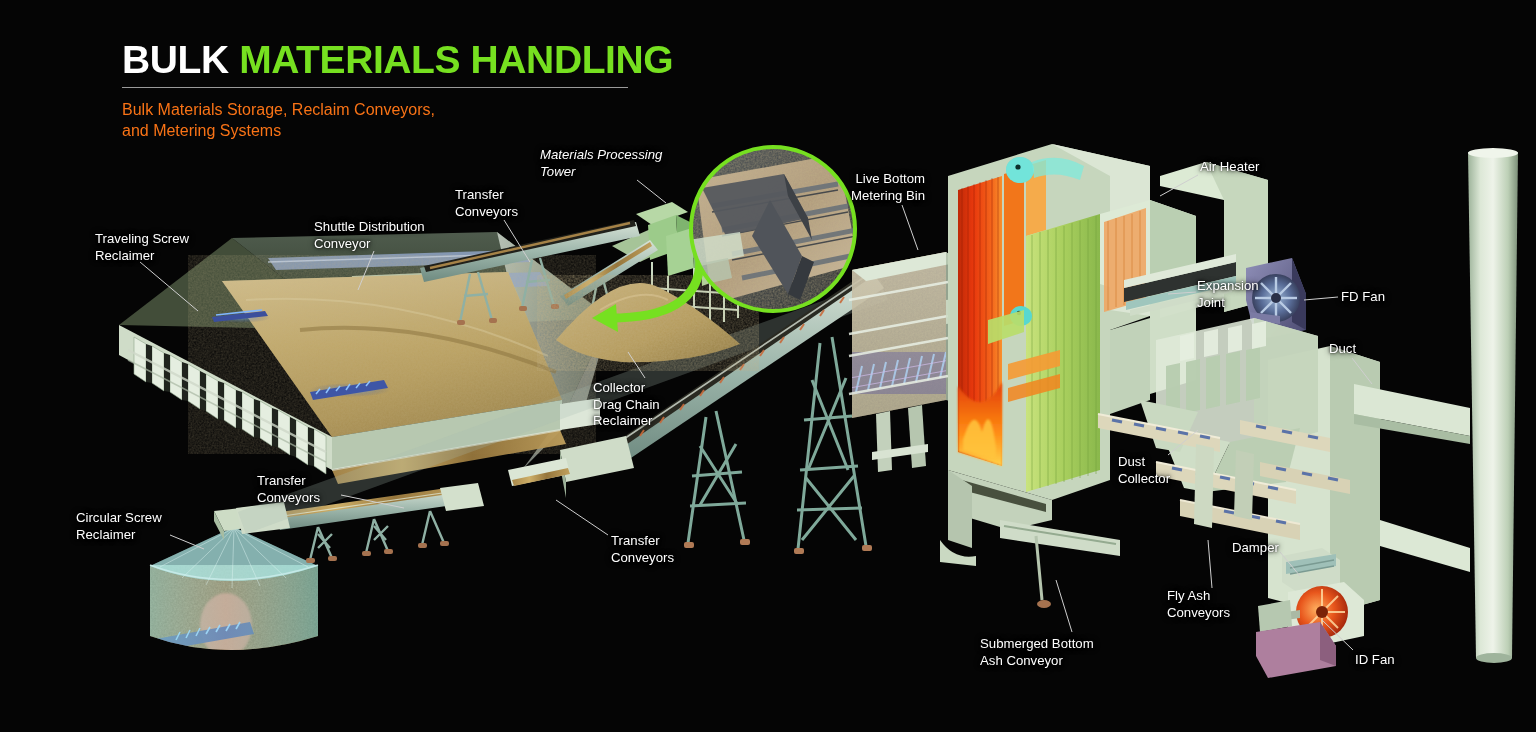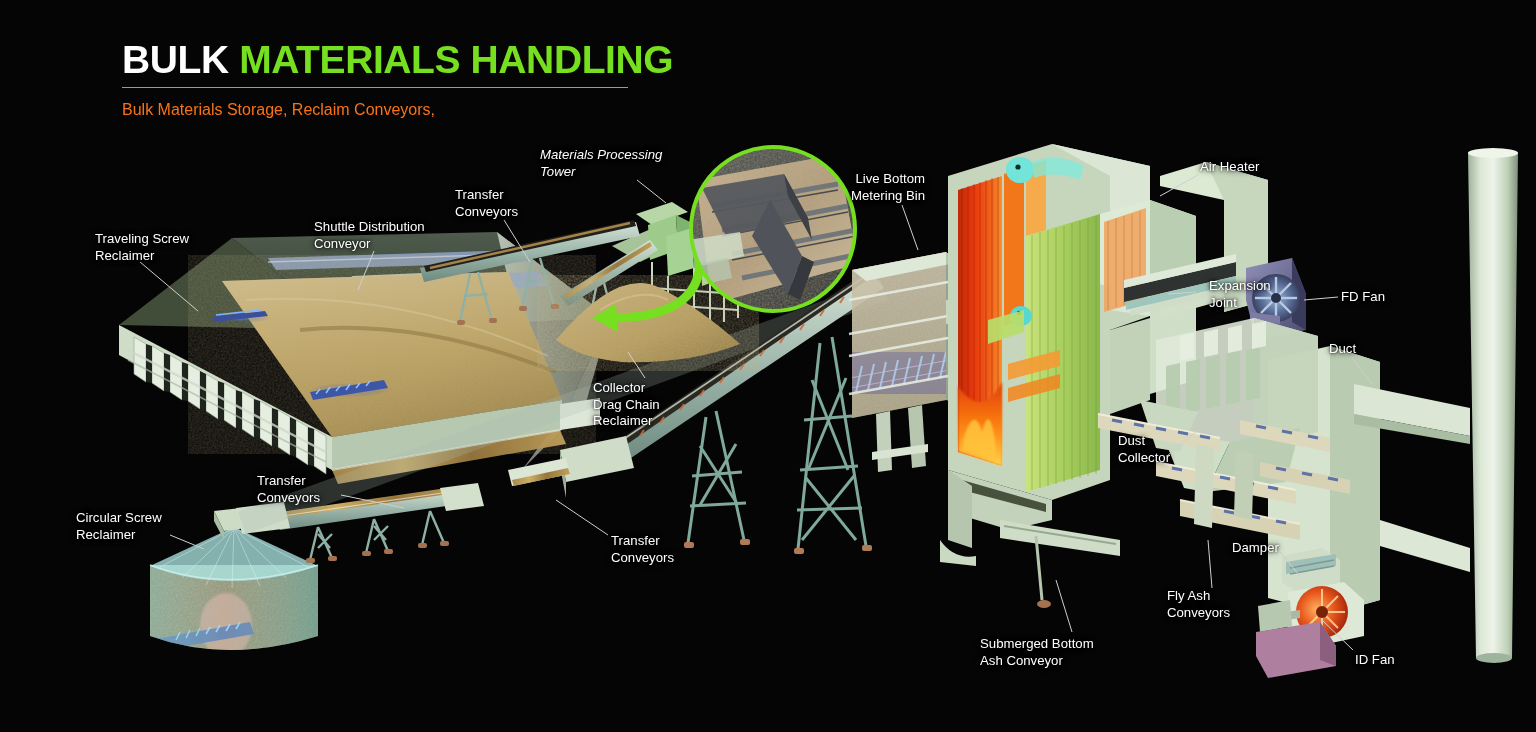--- a/index.html
+++ b/index.html
@@ -707,20 +707,21 @@
     </g>
   </svg>
 
   <div id="titleblock">
     <div id="maintitle">
       <span class="w1">BULK</span><span> </span><span class="w2">MATERIALS HANDLING</span>
     </div>
     <div id="titlerule"></div>
     <div id="subtitle">
       <div>Bulk Materials Storage, Reclaim Conveyors,</div>
+      <div>and Metering Systems</div>
     </div>
   </div>
 
   <div id="labels">
       <svg width="1536" height="732" class="ghost">
         <line x1="140" y1="262" x2="198" y2="311" stroke="#cfcfcf" stroke-width="1"></line>
         <line x1="374" y1="251" x2="358" y2="290" stroke="#cfcfcf" stroke-width="1"></line>
         <line x1="504" y1="220" x2="530" y2="262" stroke="#cfcfcf" stroke-width="1"></line>
         <line x1="637" y1="180" x2="666" y2="203" stroke="#cfcfcf" stroke-width="1"></line>
         <line x1="902" y1="205" x2="918" y2="250" stroke="#cfcfcf" stroke-width="1"></line>
@@ -737,27 +738,27 @@
         <line x1="1212" y1="588" x2="1208" y2="540" stroke="#cfcfcf" stroke-width="1"></line>
         <line x1="1353" y1="650" x2="1322" y2="620" stroke="#cfcfcf" stroke-width="1"></line>
         <line x1="1072" y1="632" x2="1056" y2="580" stroke="#cfcfcf" stroke-width="1"></line>
       </svg>
       <div class="lbl l" style="left: 78px; top: 231px; margin-left: 17px;"><div>Traveling Screw</div><div>Reclaimer</div></div>
       <div class="lbl l" style="left: 314px; top: 219px;"><div>Shuttle Distribution</div><div>Conveyor</div></div>
       <div class="lbl l" style="left: 455px; top: 187px;"><div>Transfer</div><div>Conveyors</div></div>
       <div class="lbl l" style="left: 540px; top: 147px; font-style: italic;"><div>Materials Processing</div><div>Tower</div></div>
       <div class="lbl l" style="left: 851px; top: 171px; text-align: right;"><div>Live Bottom</div><div>Metering Bin</div></div>
       <div class="lbl l" style="left: 1200px; top: 159px;"><div>Air Heater</div></div>
-      <div class="lbl l" style="left: 1197px; top: 278px; margin-left: 12px;"><div>Expansion</div><div>Joint</div></div>
+      <div class="lbl l" style="left: 1197px; top: 278px;"><div>Expansion</div><div>Joint</div></div>
       <div class="lbl l" style="left: 1341px; top: 289px;"><div>FD Fan</div></div>
       <div class="lbl l" style="left: 1329px; top: 341px;"><div>Duct</div></div>
       <div class="lbl l" style="left: 593px; top: 380px;"><div>Collector</div><div>Drag Chain</div><div>Reclaimer</div></div>
       <div class="lbl l" style="left: 257px; top: 473px;"><div>Transfer</div><div>Conveyors</div></div>
       <div class="lbl l" style="left: 76px; top: 510px;"><div>Circular Screw</div><div>Reclaimer</div></div>
       <div class="lbl l" style="left: 611px; top: 533px;"><div>Transfer</div><div>Conveyors</div></div>
-      <div class="lbl l" style="left: 1118px; top: 433px;"><div>Dust</div><div>Collector</div></div>
+      <div class="lbl l" style="left: 1118px; top: 454px;"><div>Dust</div><div>Collector</div></div>
       <div class="lbl l" style="left: 1232px; top: 540px;"><div>Damper</div></div>
       <div class="lbl l" style="left: 1167px; top: 588px;"><div>Fly Ash</div><div>Conveyors</div></div>
       <div class="lbl l" style="left: 1355px; top: 652px;"><div>ID Fan</div></div>
       <div class="lbl l" style="left: 980px; top: 636px;"><div>Submerged Bottom</div><div>Ash Conveyor</div></div>
     </div>
 
 </div>
 
 </body></html>

